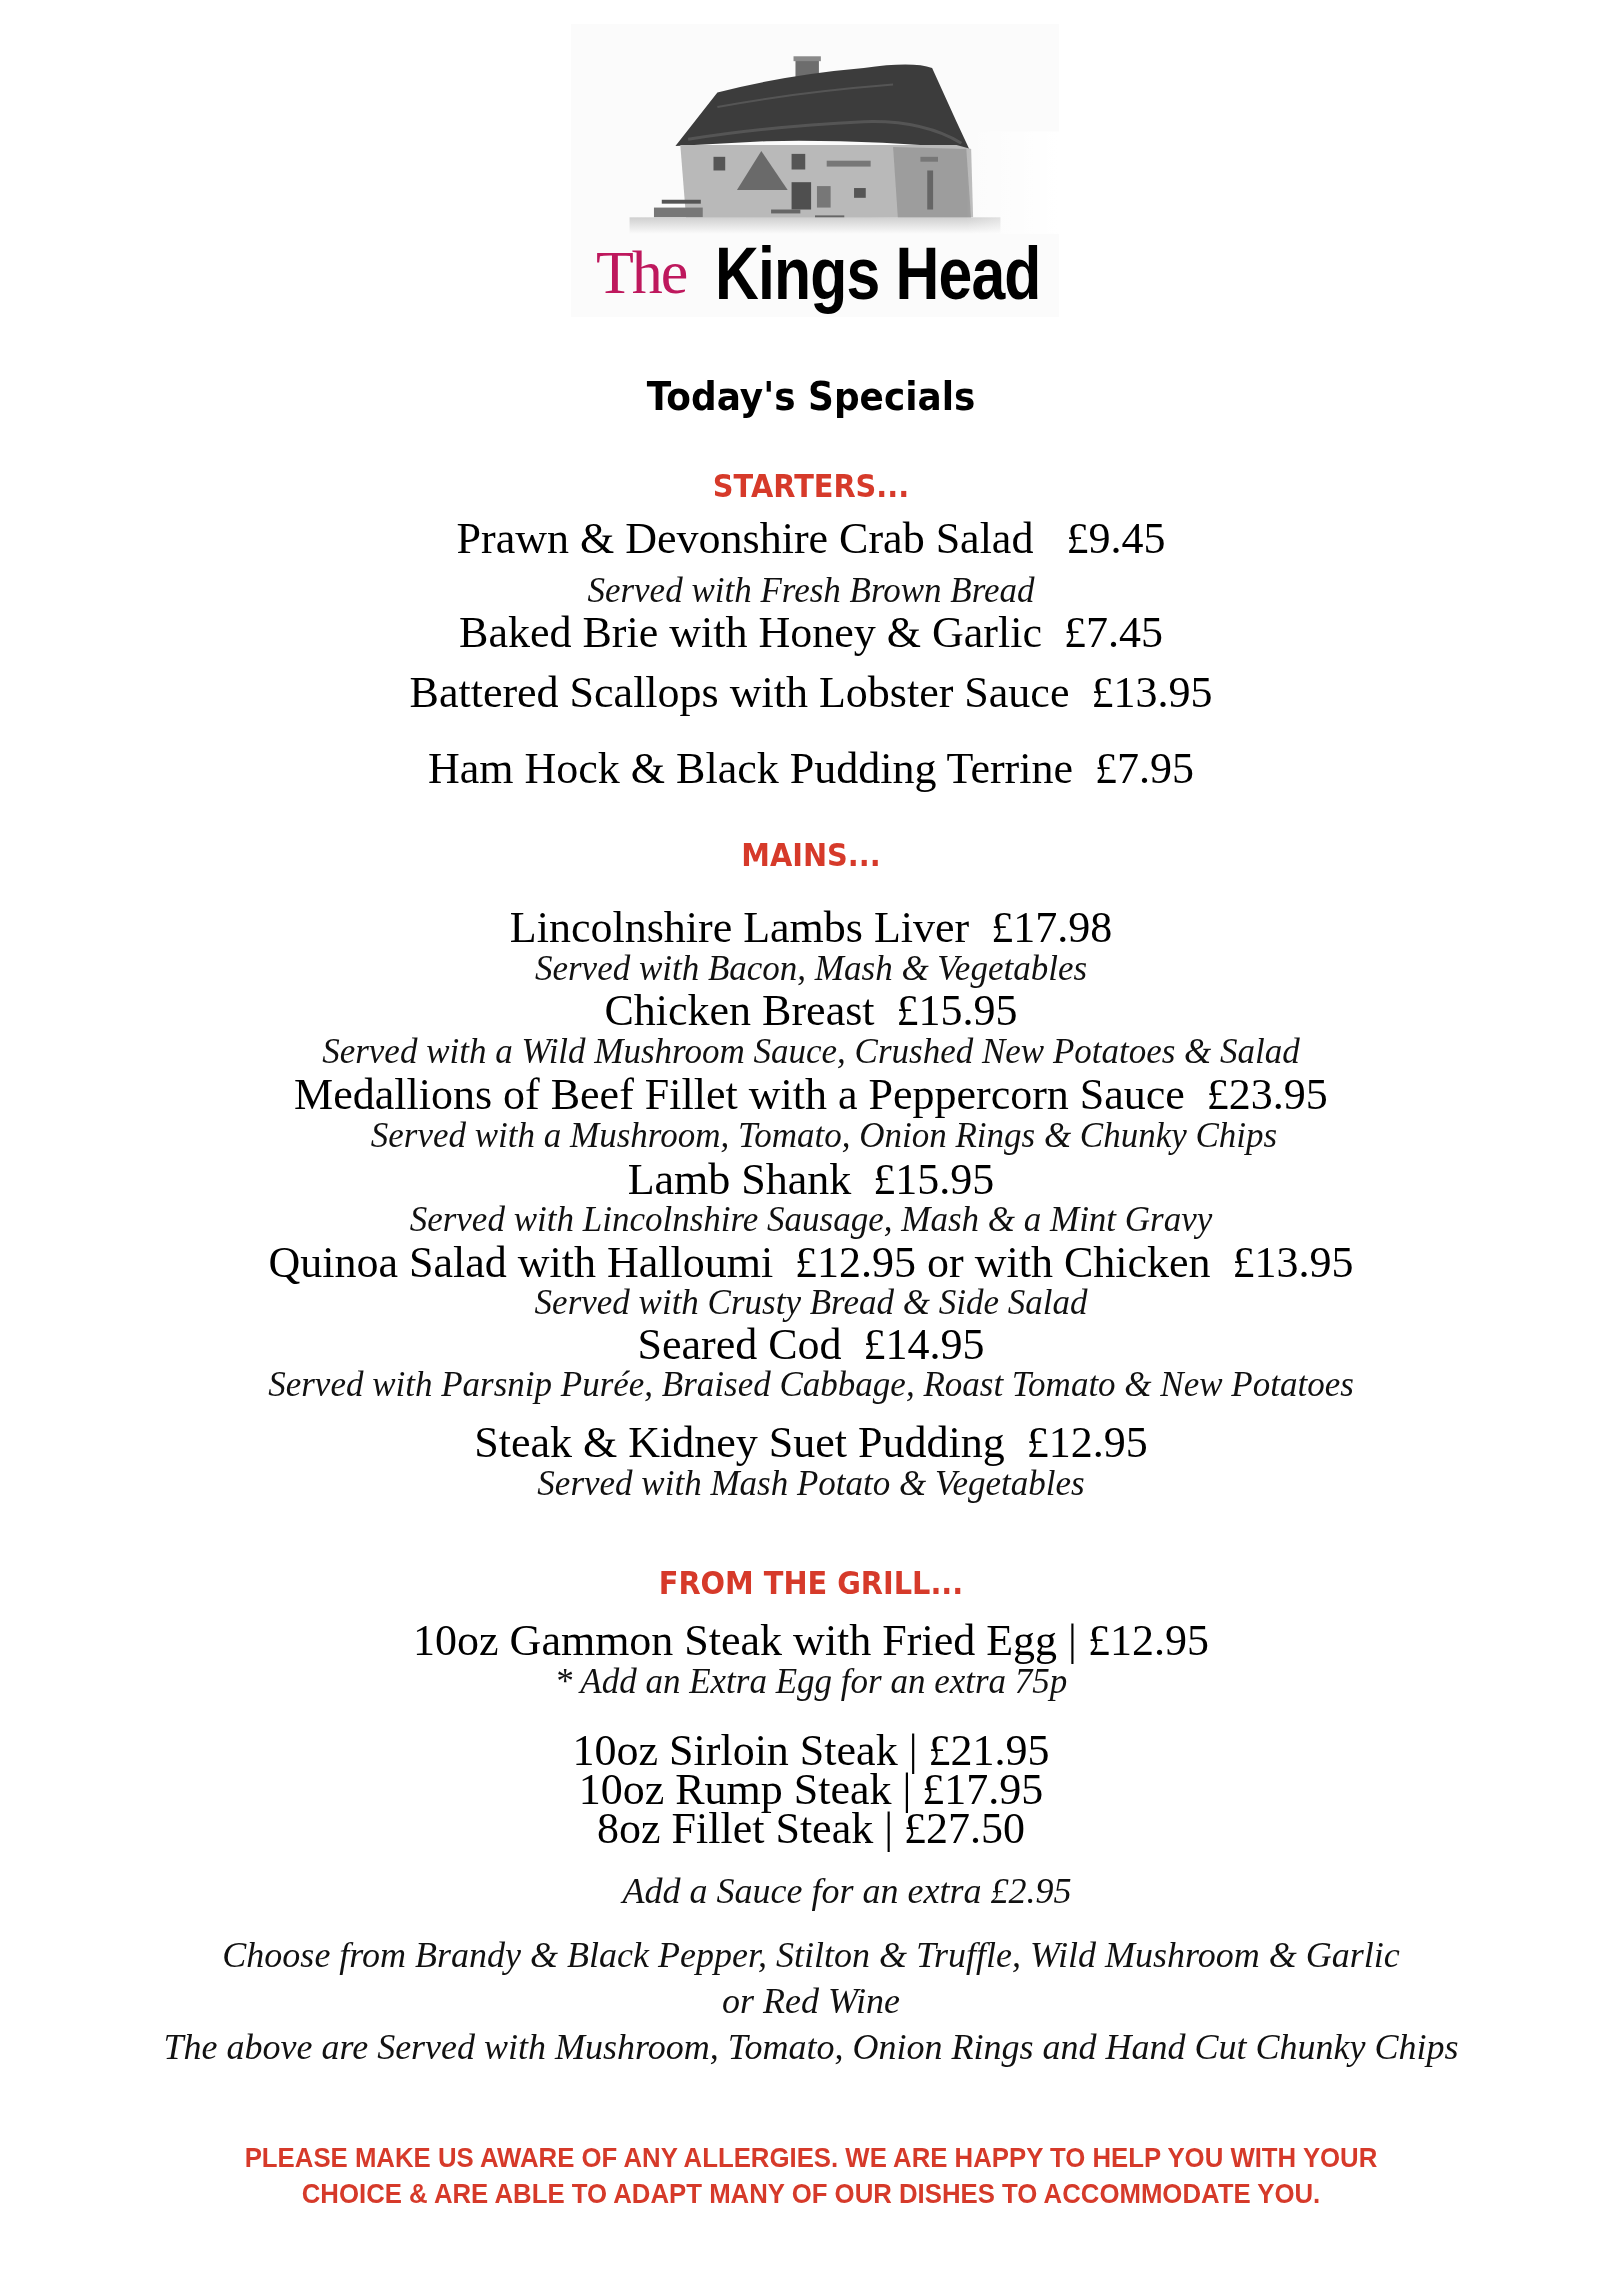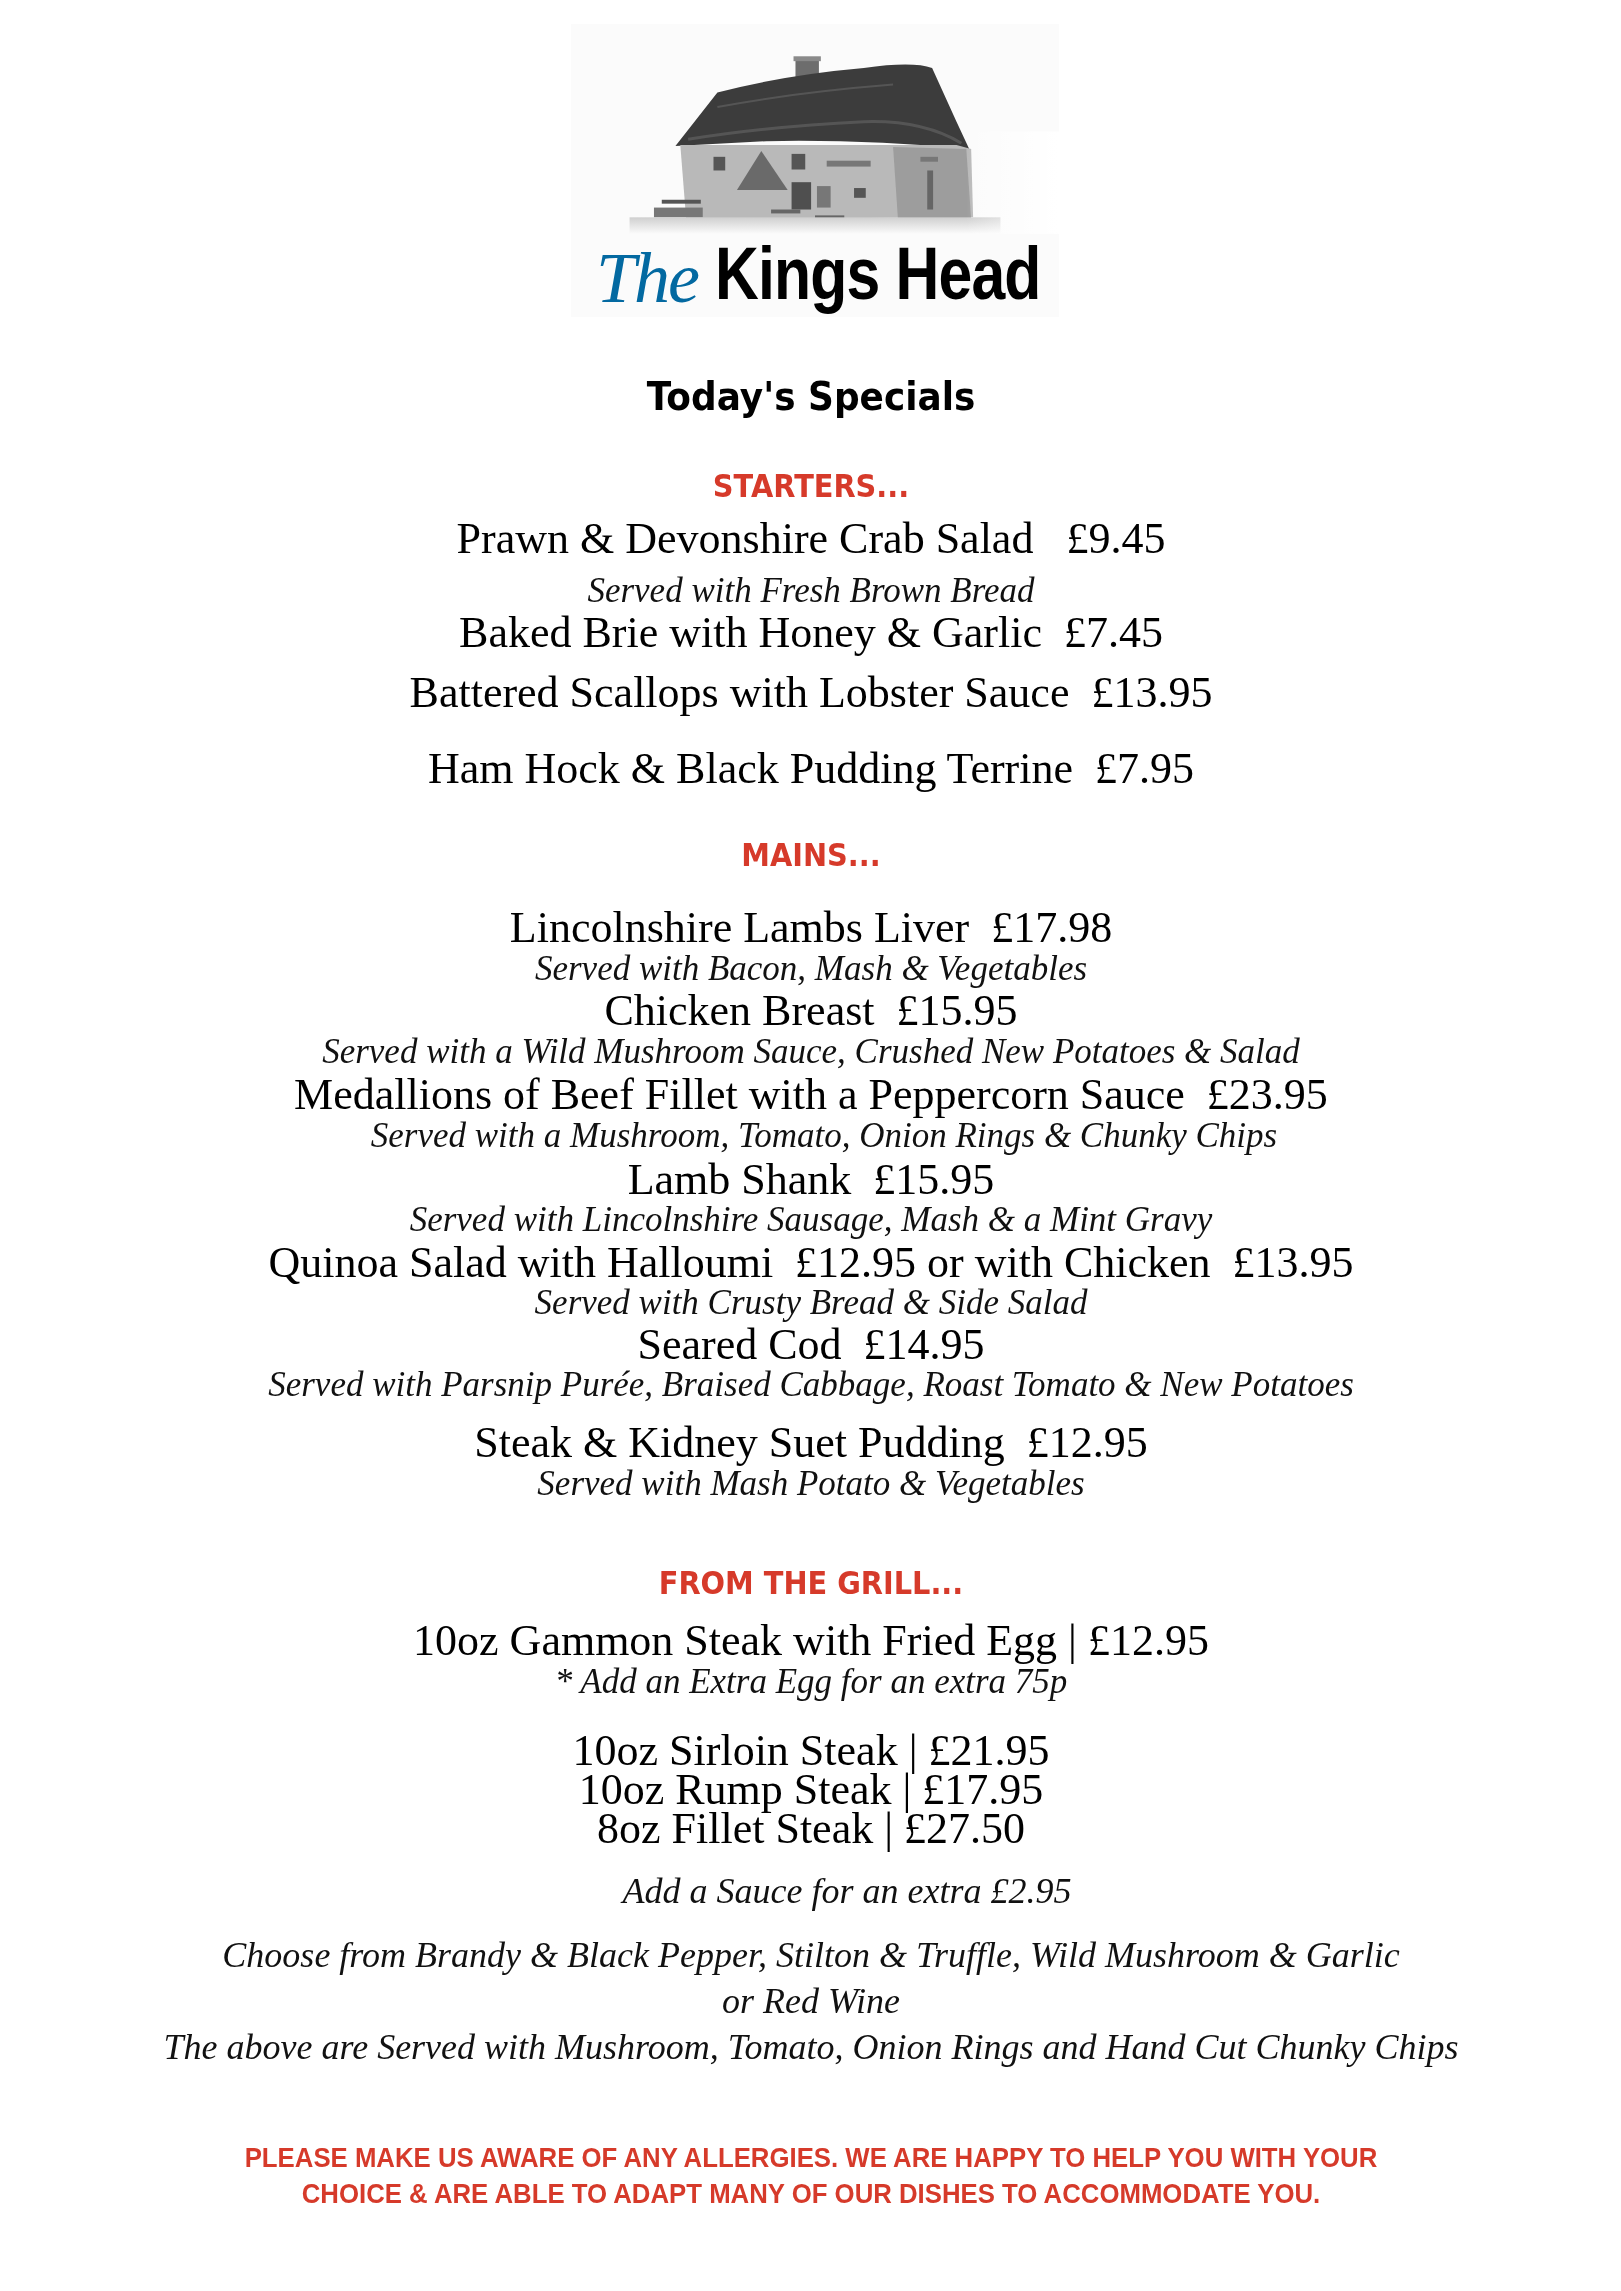--- a/index.html
+++ b/index.html
@@ -5,21 +5,21 @@
   html, body { margin:0; padding:0; background:#ffffff; }
   body { width:1622px; height:2292px; position:relative; overflow:hidden; }
   .line { position:absolute; left:0; width:1622px; text-align:center; white-space:pre; line-height:1; }
   .item { font-family:"Liberation Serif", serif; font-size:44px; color:#000; }
   .desc { font-family:"Liberation Serif", serif; font-style:italic; font-size:35px; color:#111; }
   .note { font-family:"Liberation Serif", serif; font-style:italic; font-size:36px; color:#111; }
   .section { font-family:"DejaVu Sans", sans-serif; font-weight:bold; font-size:32px; color:#d63a2a; letter-spacing:0px; transform:scaleX(0.9); }
   .title { font-family:"DejaVu Sans", sans-serif; font-weight:bold; font-size:39px; color:#000; transform:scaleX(0.92); }
   .allergy { font-family:"Liberation Sans", sans-serif; font-weight:bold; font-size:28px; color:#d63a2a; transform:scaleX(0.92); }
   #logo { position:absolute; left:571px; top:24.4px; width:488px; height:293px; background:#fbfbfb; }
-  #logo .the { position:absolute; left:25px; top:213px; font-family:"Liberation Serif", serif; font-style:italic; font-size:72px; color:#0369a1; letter-spacing:-2px; }
+  #logo .the { position:absolute; left:25px; top:213px; font-family:"Liberation Serif", serif; font-size:62px; color:#be185d; letter-spacing:-2px; }
   #logo .name { position:absolute; left:144px; top:207px; font-family:"Liberation Sans", sans-serif; font-weight:bold; font-size:74px; color:#000; transform:scaleX(0.82); transform-origin:left center; white-space:nowrap; letter-spacing:-1px; }
 </style>
 </head>
 <body>
 
 <div id="logo">
   <svg width="488" height="210" viewBox="0 0 500 215" style="position:absolute;left:0;top:0;">
     <defs>
       <linearGradient id="fadeR" x1="0" x2="1" y1="0" y2="0">
         <stop offset="0" stop-color="#ffffff" stop-opacity="0"></stop>

